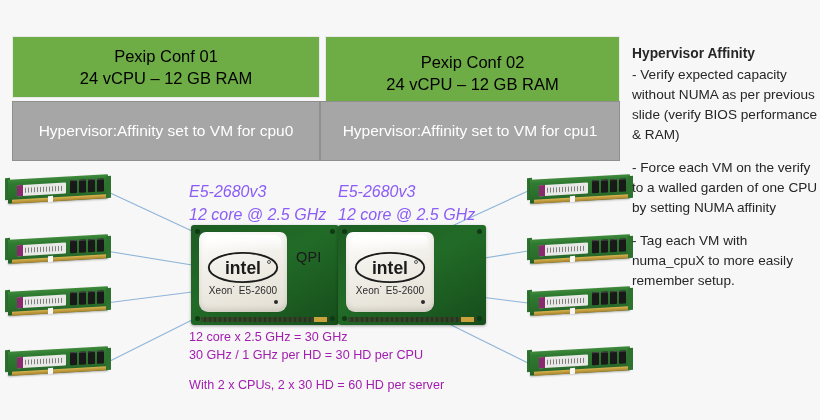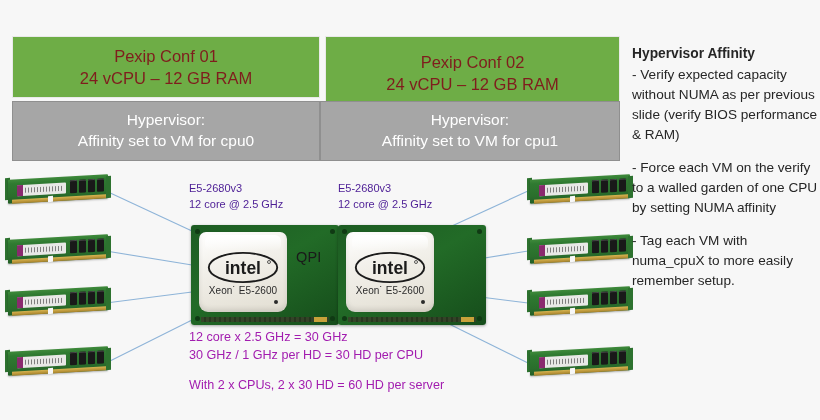--- a/index.html
+++ b/index.html
@@ -17,38 +17,38 @@
     background: #f7f7f7;
     overflow: hidden;
   }
 
   
   .vm-box {
     position: absolute;
     box-sizing: border-box;
     background: #6EAD46;
     border: 1px solid #e9e9e9;
-    color: #7f1d1d;
+    color: #000000;
     text-align: center;
     display: flex;
     flex-direction: column;
     align-items: center;
     justify-content: center;
     line-height: 1.34;
     font-size: 16.5px;
   }
   .hyp-box {
     position: absolute;
     box-sizing: border-box;
     background: #A6A6A6;
     border: 1px solid #8f8f8f;
     color: #ffffff;
     text-align: center;
     display: flex;
-    flex-direction: column;
+    flex-direction: row;
     align-items: center;
     justify-content: center;
     line-height: 1.34;
     font-size: 15.5px;
   }
   .vm-box .l1, .vm-box .l2,
   .hyp-box .l1, .hyp-box .l2 { display: block; white-space: nowrap; }
 
   
   #notes {
@@ -64,24 +64,25 @@
     font-weight: bold;
     font-size: 13.8px;
     margin-bottom: 1px;
   }
   #notes .para { margin: 0; }
   #notes .gap { height: 13px; }
 
   
   .cpu-label {
     position: absolute;
-    color: #4c1d95;
-    font-size: 11px;
+    color: #8b5cf6;
+    font-size: 16px;
     line-height: 1.42;
     white-space: nowrap;
+    font-style: italic;
   }
   .cpu-label span { display: block; }
 
   
   #qpi {
     position: absolute;
     left: 296px;
     top: 249px;
     font-size: 14.5px;
     color: #1a1a1a;

